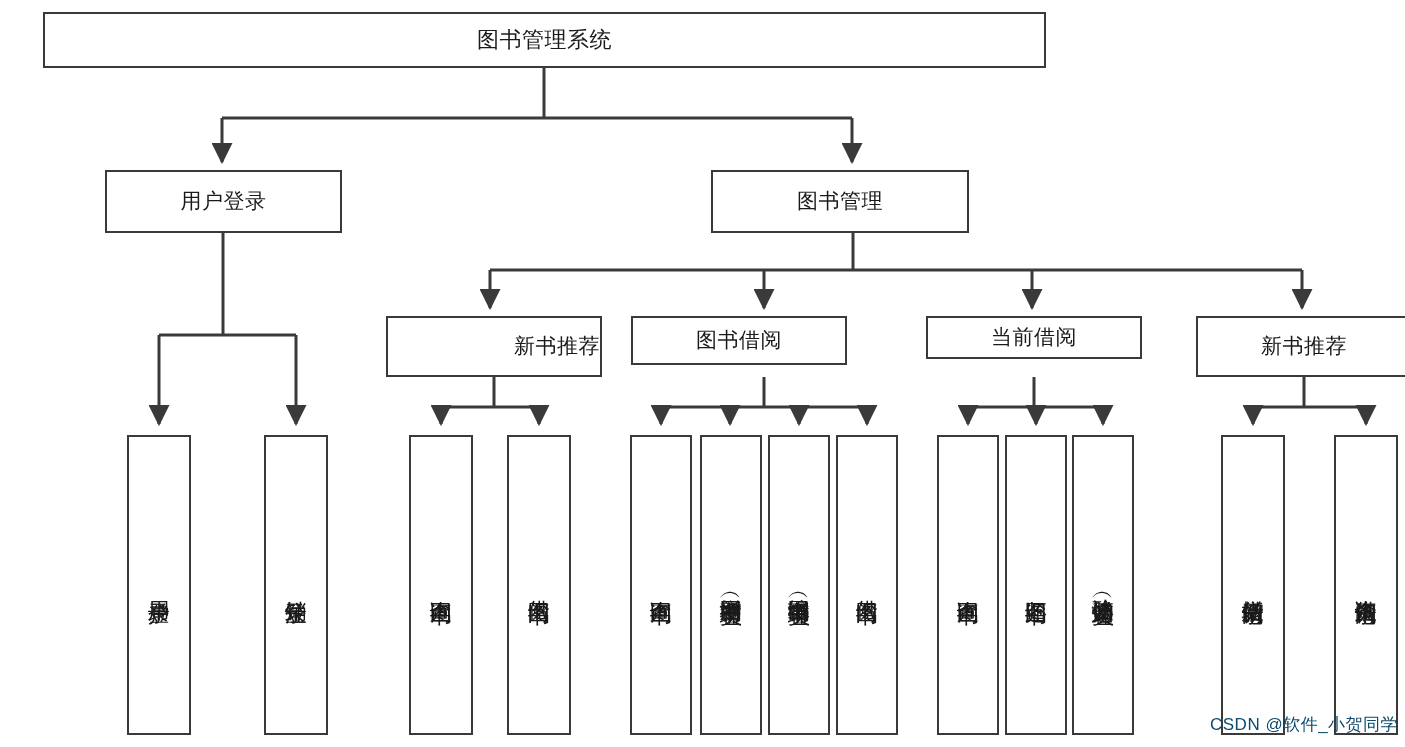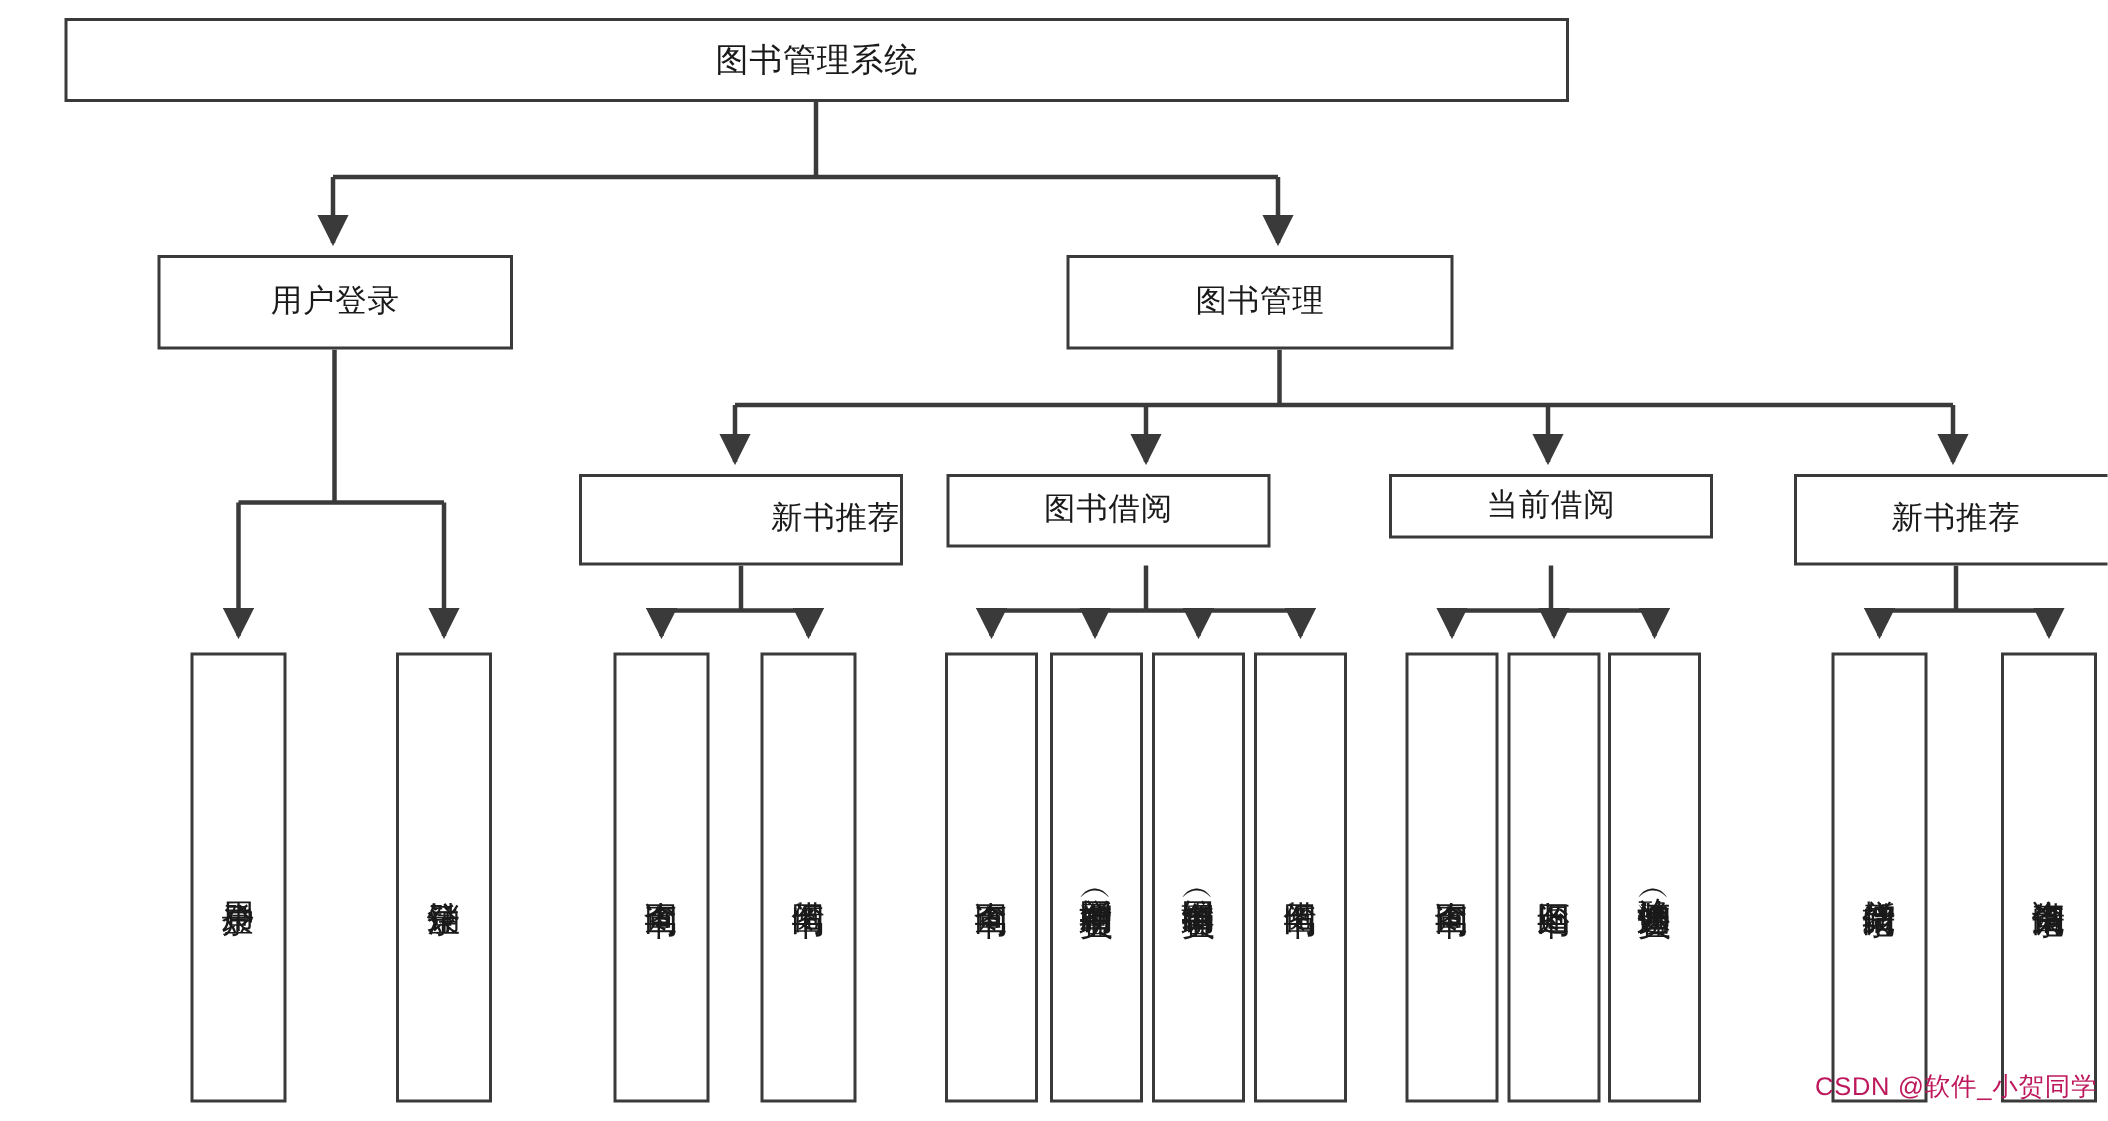--- a/index.html
+++ b/index.html
@@ -62,21 +62,21 @@
     font-size: 22px;
     line-height: 1.06;
     letter-spacing: 1px;
     white-space: nowrap;
   }
   .watermark {
     position: absolute;
     left: 1186px;
     top: 713px;
     font-size: 17px;
-    color: #be185d;
+    color: #0c4a6e;
     white-space: nowrap;
     letter-spacing: 0.5px;
     text-align: center;
   }
 </style>
 </head>
 <body>
 
 <div id="canvas">
 

